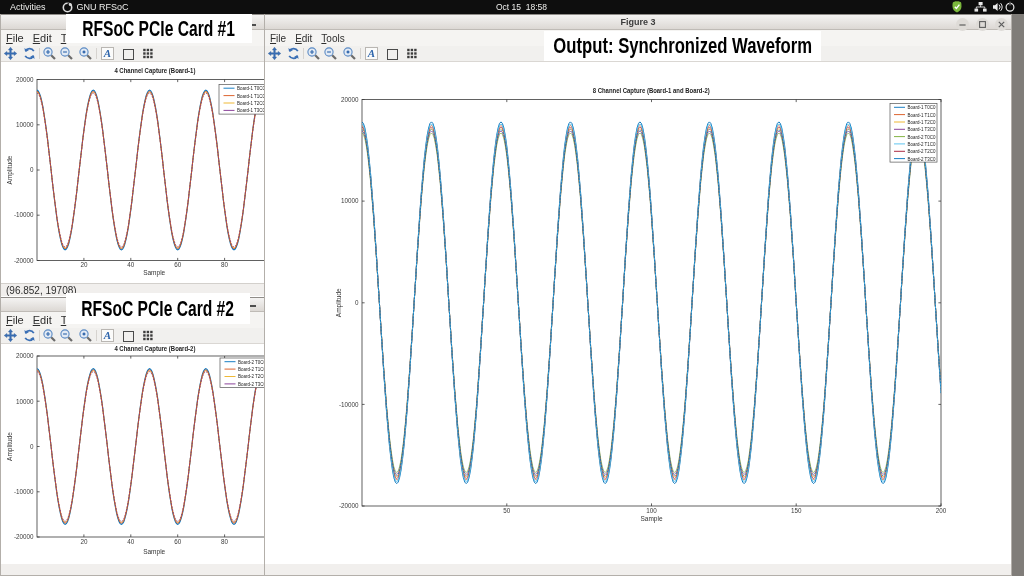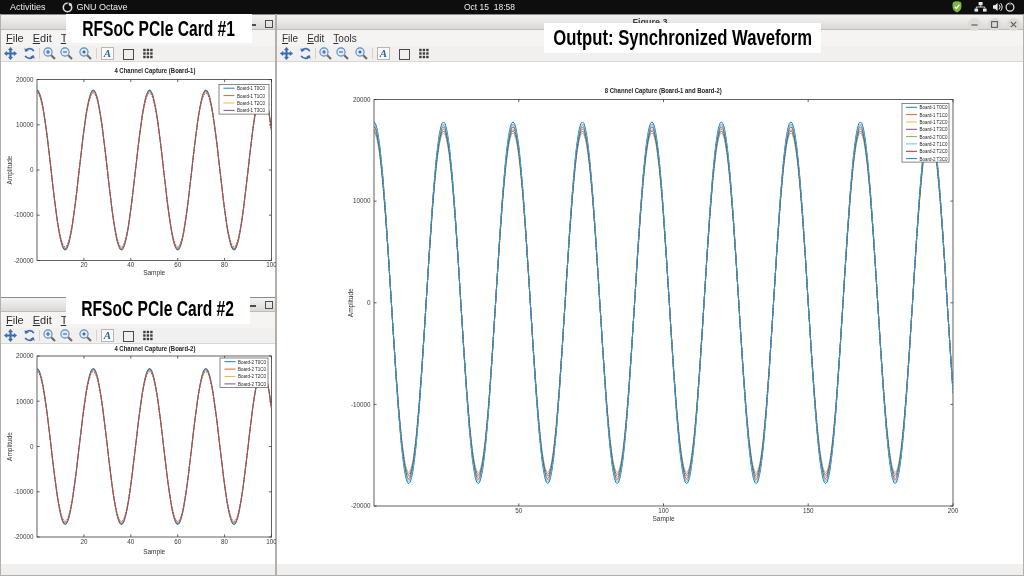--- a/index.html
+++ b/index.html
@@ -24,22 +24,22 @@
 <body>
 <div class="topbar">
   <span style="margin-left:10px">Activities</span>
   <span style="margin-left:16px;display:flex;align-items:center">
       <svg width="11" height="11" viewBox="0 0 11 11" style="display:block">
         <circle cx="5.5" cy="5.5" r="4.2" stroke="#dcdcdc" stroke-width="1.6" fill="none"></circle>
         <path d="M5.5 0.6 L8.2 2.2 L5.8 3.4 Z" fill="#1a1a1a"></path>
         <circle cx="8.3" cy="2.6" r="1.5" fill="#dcdcdc"></circle>
       </svg>
     </span>
-  <span style="margin-left:4px">GNU Octave</span>
-  <span style="position:absolute;left:464px;font-size:8.5px">Oct 15&nbsp; 18:58</span>
+  <span style="margin-left:4px">GNU RFSoC</span>
+  <span style="position:absolute;left:496px;font-size:8.5px">Oct 15&nbsp; 18:58</span>
   <span style="position:absolute;left:950px;top:0">
       <svg width="70" height="14" viewBox="0 0 70 14" style="display:block">
         <path d="M7 1.5 C8.5 1 9 2 10.5 2 C11.5 2 11.5 5 11.5 6.5 C11.5 9.5 9.5 11.5 7 12.5 C4.5 11.5 2.5 9.5 2.5 6.5 C2.5 5 2.5 2 3.5 2 C5 2 5.5 1 7 1.5 Z" fill="#7bb83c"></path>
         <path d="M4.8 6.8 L6.4 8.4 L9.4 4.6" stroke="#fff" stroke-width="1.4" fill="none"></path>
         <rect x="28.6" y="2" width="4" height="3.2" fill="#e8e8e8"></rect>
         <rect x="24.5" y="8.6" width="3.6" height="3" fill="#e8e8e8"></rect>
         <rect x="33" y="8.6" width="3.6" height="3" fill="#e8e8e8"></rect>
         <path d="M30.6 5.2 V7 M26.3 8.6 V7 H34.8 V8.6" stroke="#e8e8e8" stroke-width="0.9" fill="none"></path>
         <path d="M43 5.3 H45 L47.6 3 V11 L45 8.7 H43 Z" fill="#ececec"></path>
         <path d="M49 4.6 A3.4 3.4 0 0 1 49 9.4 M50.6 3.2 A5.4 5.4 0 0 1 50.6 10.8" stroke="#ececec" stroke-width="1" fill="none"></path>
@@ -151,20 +151,21 @@
         <rect x="218" y="22.5" width="50" height="29.6" fill="#fff" stroke="#555" stroke-width="0.7"></rect>
         <line x1="222.5" y1="26.2" x2="233.5" y2="26.2" stroke="#0072BD" stroke-width="0.9"></line>
         <text x="236" y="28.1" font-size="5.4" fill="#222" textLength="28" lengthAdjust="spacingAndGlyphs">Board-1 T0C0</text>
         <line x1="222.5" y1="33.6" x2="233.5" y2="33.6" stroke="#D95319" stroke-width="0.9"></line>
         <text x="236" y="35.5" font-size="5.4" fill="#222" textLength="28" lengthAdjust="spacingAndGlyphs">Board-1 T1C0</text>
         <line x1="222.5" y1="41.0" x2="233.5" y2="41.0" stroke="#EDB120" stroke-width="0.9"></line>
         <text x="236" y="42.9" font-size="5.4" fill="#222" textLength="28" lengthAdjust="spacingAndGlyphs">Board-1 T2C0</text>
         <line x1="222.5" y1="48.4" x2="233.5" y2="48.4" stroke="#7E2F8E" stroke-width="0.9"></line>
         <text x="236" y="50.3" font-size="5.4" fill="#222" textLength="28" lengthAdjust="spacingAndGlyphs">Board-1 T3C0</text>
       </svg></div>
+  <div class="sbar" style="height:13px">(96.852, 19708)</div>
 </div>
 
 <div class="win" style="left:0;top:297px;width:276px;height:279px">
   <div class="titlebar" style="height:15px">
     <span style="position:absolute;right:19px;top:7px;width:7px;height:1.5px;background:#4d4d4d"></span>
     <span style="position:absolute;right:2px;top:3px;width:8px;height:8px;border:1.3px solid #4d4d4d"></span>
   </div>
   <div class="mbar" style="font-size:11px">
       <span class="mi"><u>F</u>ile</span>
       <span class="mi"><u>E</u>dit</span>
@@ -264,21 +265,21 @@
         <text x="237" y="19.6" font-size="5.4" fill="#222" textLength="28" lengthAdjust="spacingAndGlyphs">Board-2 T0C0</text>
         <line x1="223.5" y1="25.1" x2="234.5" y2="25.1" stroke="#D95319" stroke-width="0.9"></line>
         <text x="237" y="27.0" font-size="5.4" fill="#222" textLength="28" lengthAdjust="spacingAndGlyphs">Board-2 T1C0</text>
         <line x1="223.5" y1="32.5" x2="234.5" y2="32.5" stroke="#EDB120" stroke-width="0.9"></line>
         <text x="237" y="34.4" font-size="5.4" fill="#222" textLength="28" lengthAdjust="spacingAndGlyphs">Board-2 T2C0</text>
         <line x1="223.5" y1="39.9" x2="234.5" y2="39.9" stroke="#7E2F8E" stroke-width="0.9"></line>
         <text x="237" y="41.8" font-size="5.4" fill="#222" textLength="28" lengthAdjust="spacingAndGlyphs">Board-2 T3C0</text>
       </svg></div>
 </div>
 
-<div class="win" style="left:276px;top:14px;width:748px;height:562px">
+<div class="win" style="left:264px;top:14px;width:748px;height:562px">
   <div class="titlebar">
     <span style="position:absolute;left:0;right:0;top:2px;text-align:center;font-size:9px;
       font-weight:bold;color:#3c3c3c">Figure 3</span>
     <div class="wbtn" style="right:42px">
         <svg width="13" height="13" viewBox="0 0 13 13">
           <line x1="3.4" y1="7" x2="9.6" y2="7" stroke="#5e5e5e" stroke-width="1.2"></line>
         </svg>
       </div>
     <div class="wbtn" style="right:22px">
         <svg width="13" height="13" viewBox="0 0 13 13">
@@ -407,15 +408,15 @@
         <text x="642.5" y="98.5" font-size="5.4" fill="#222" textLength="28" lengthAdjust="spacingAndGlyphs">Board-2 T3C0</text>
       </svg></div>
 </div>
 
 <div class="label" id="lab1" style="left:66px;top:14px;width:186px;height:29px">
   <span style="font-size:22px;display:inline-block;transform:scaleX(0.71)">RFSoC PCIe Card #1</span>
   </div>
 <div class="label" id="lab2" style="left:66px;top:293px;width:184px;height:31px">
   <span style="font-size:22px;display:inline-block;transform:scaleX(0.71)">RFSoC PCIe Card #2</span>
   </div>
-<div class="label" id="lab3" style="left:544px;top:23px;width:277px;height:30px">
+<div class="label" id="lab3" style="left:544px;top:31px;width:277px;height:30px">
   <span style="font-size:22px;display:inline-block;transform:scaleX(0.758)">Output: Synchronized Waveform</span>
   </div>
 
 </body></html>

